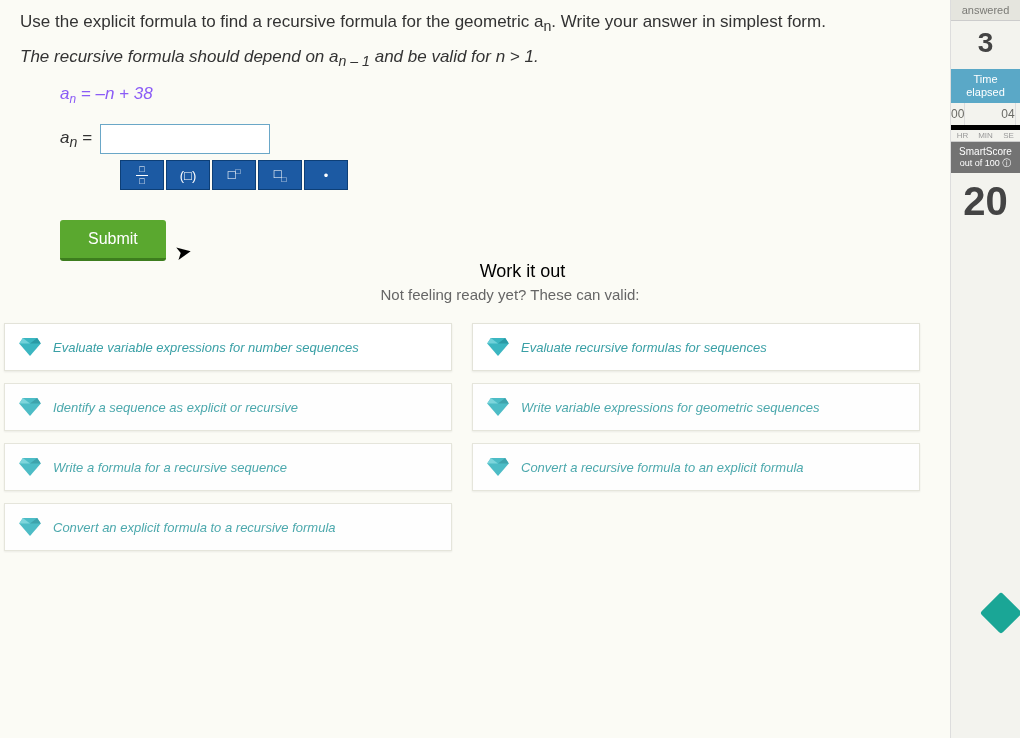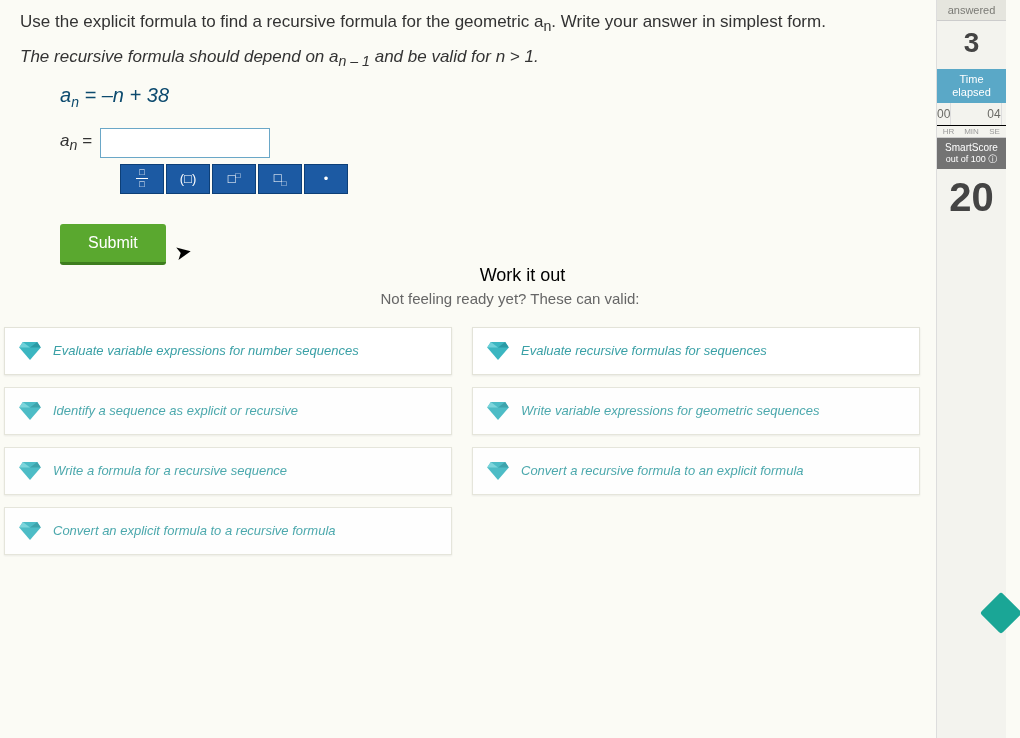--- a/index.html
+++ b/index.html
@@ -23,22 +23,22 @@
     line-height: 1.4;
     margin-bottom: 10px;
   }
   .hint {
     font-size: 17px;
     color: #333;
     font-style: italic;
     margin-bottom: 14px;
   }
   .formula {
-    font-size: 20px;
-    color: #0c4a6e;
+    font-size: 17px;
+    color: #8b5cf6;
     margin-left: 40px;
     margin-bottom: 18px;
     font-style: italic;
   }
   .formula .sub { font-size: 0.7em; vertical-align: sub; font-style: italic;}
   .answer-row {
     margin-left: 40px;
     display: flex;
     align-items: center;
   }
@@ -93,21 +93,21 @@
     border-bottom: 3px solid #3d7d1e;
     padding: 10px 28px;
     font-size: 16px;
     border-radius: 3px;
     cursor: pointer;
   }
 
   
   .side {
     position:absolute;
-    right:14px;
+    right:0;
     top:0;
     width: 70px;
     height: 100%;
     background: #f3f3ee;
     border-left: 1px solid #ddd;
     font-size: 12px;
     text-align:center;
   }
   .side .answered {
     background:#e5e5de;
@@ -124,21 +124,21 @@
   }
   .side .time-hd {
     background:#5aa8c7;
     color:#fff;
     font-size:11px;
     padding:4px 0;
     line-height:1.2;
   }
   .side .time-vals {
     display:flex;
-    border-bottom:1px solid #000000;
+    border-bottom:5px solid #000000;
     gap:36px;
   }
   .side .time-vals .cell {
     flex:1;
     padding:4px 0;
     font-size:12px;
     color:#6b6b66;
     border-right:1px solid #ddd;
   }
   .side .time-vals .cell:last-child { border-right:none; }

